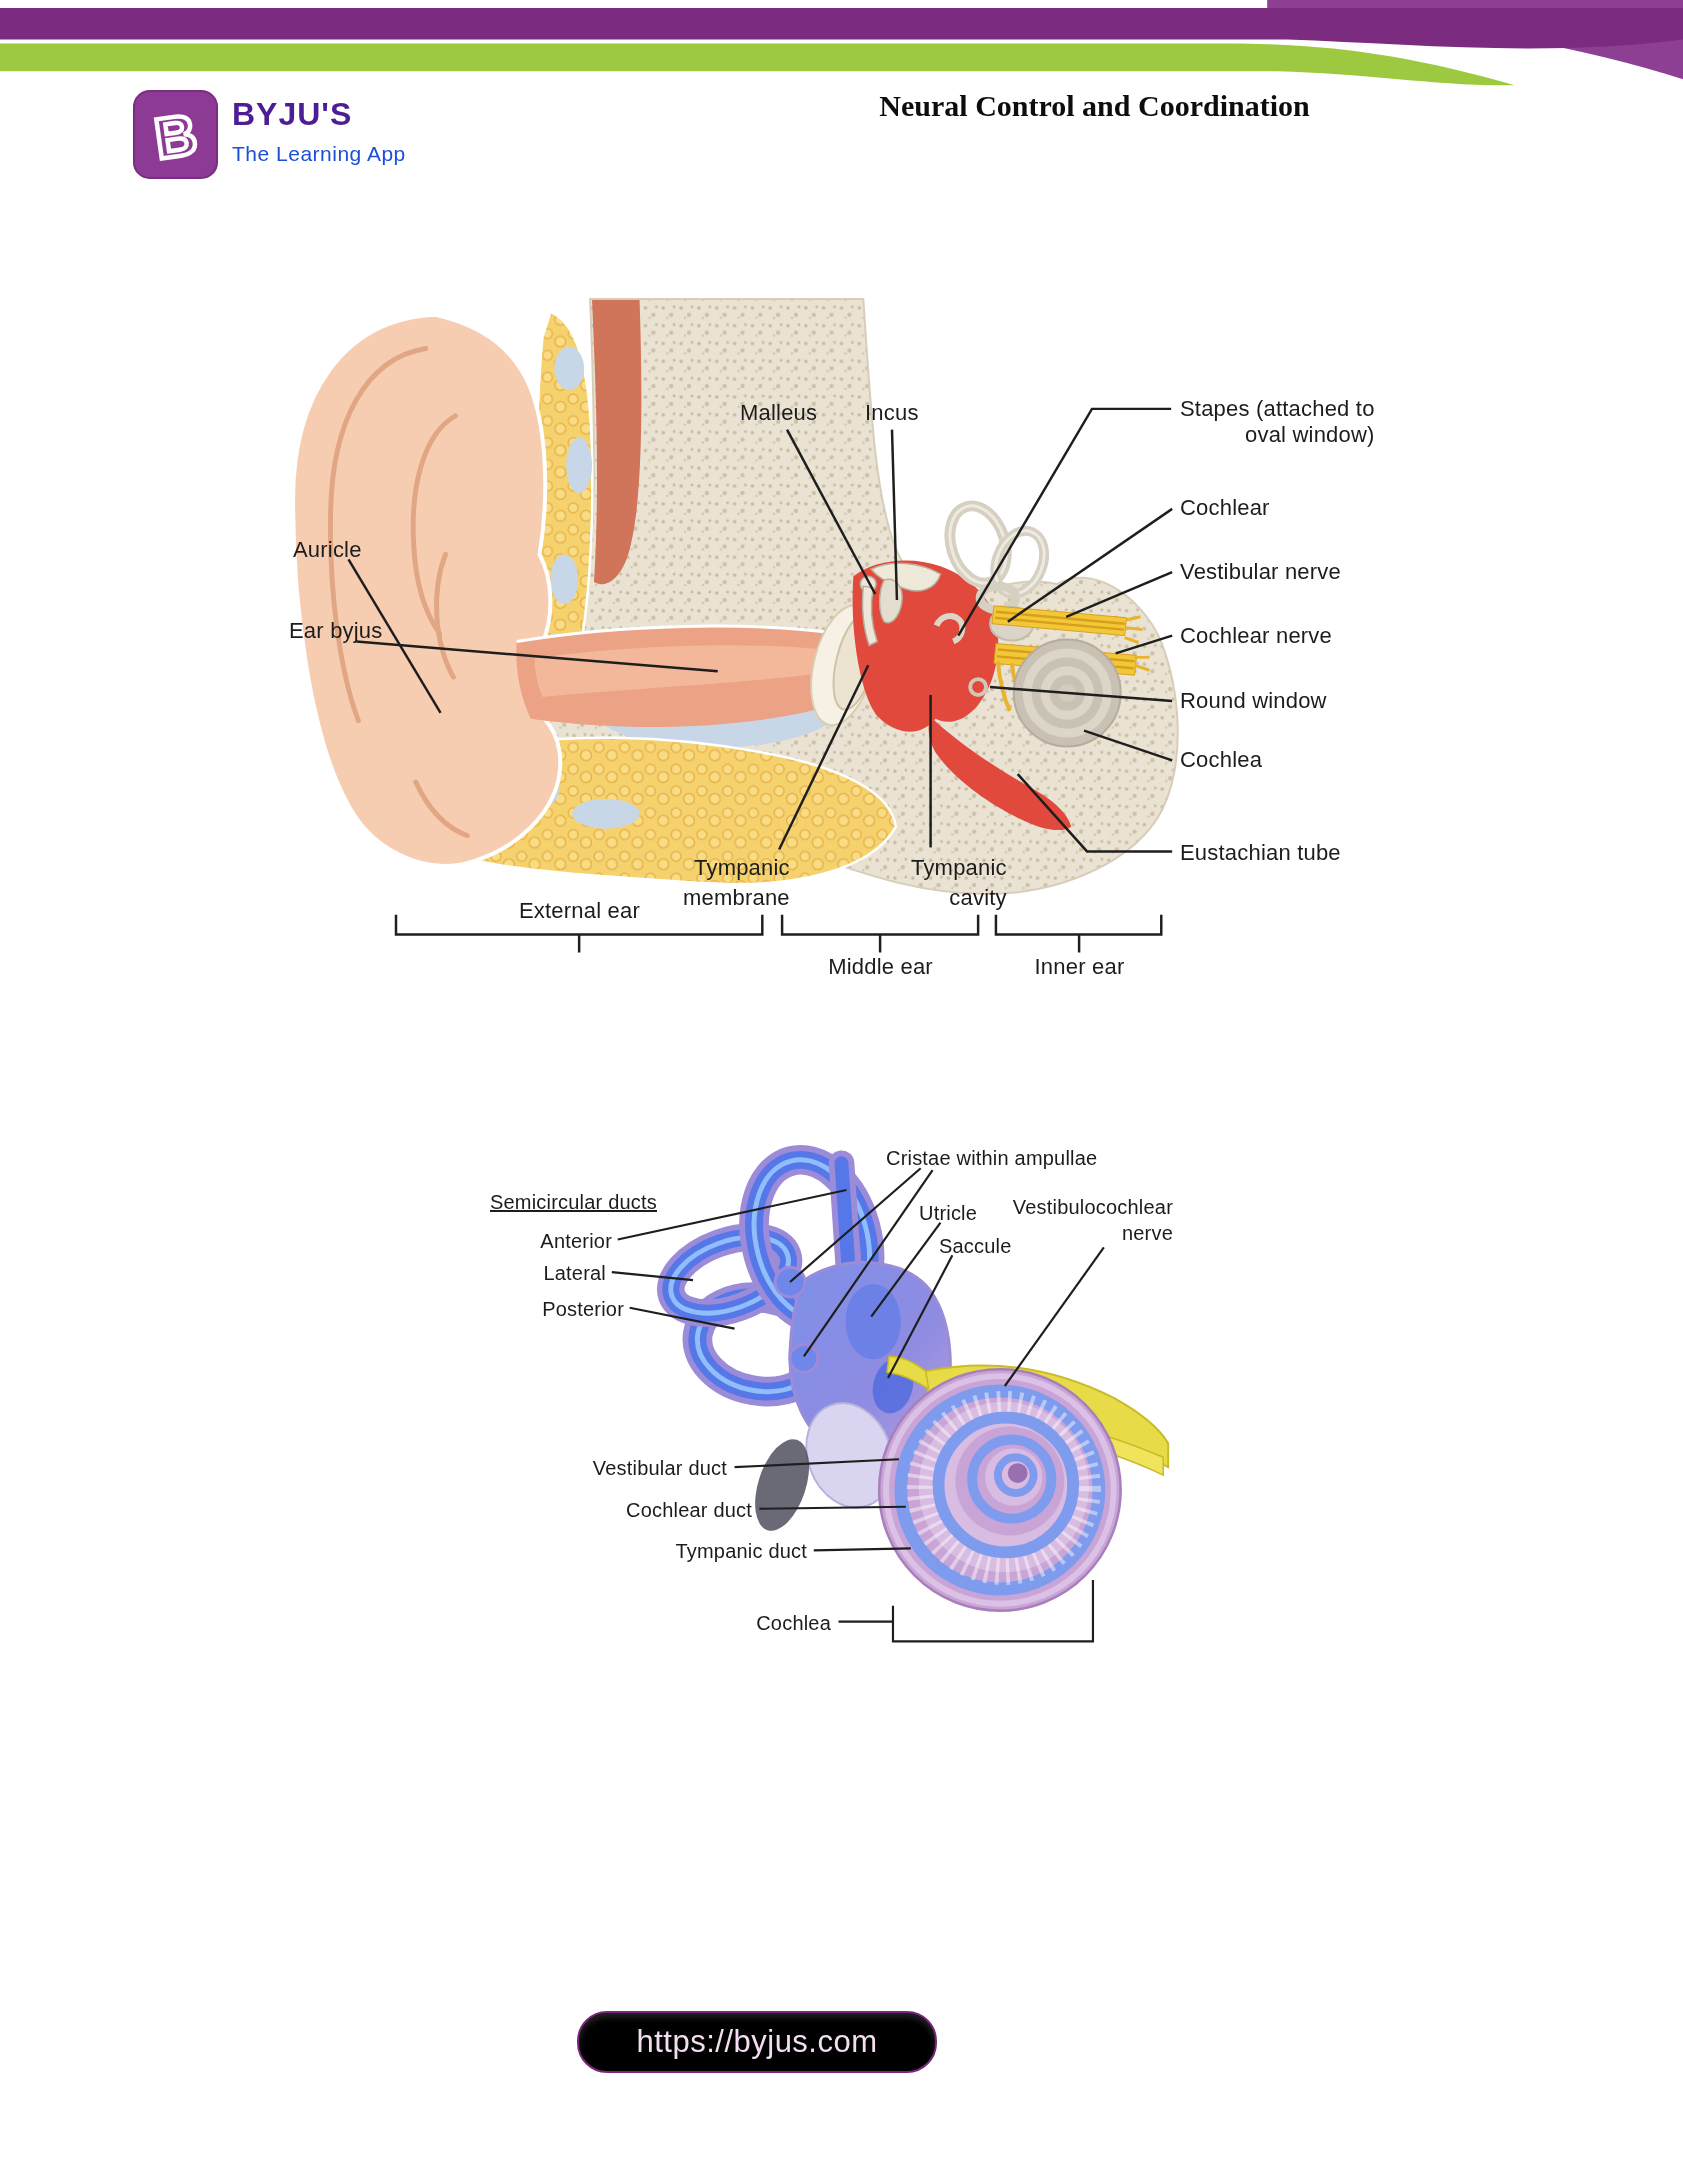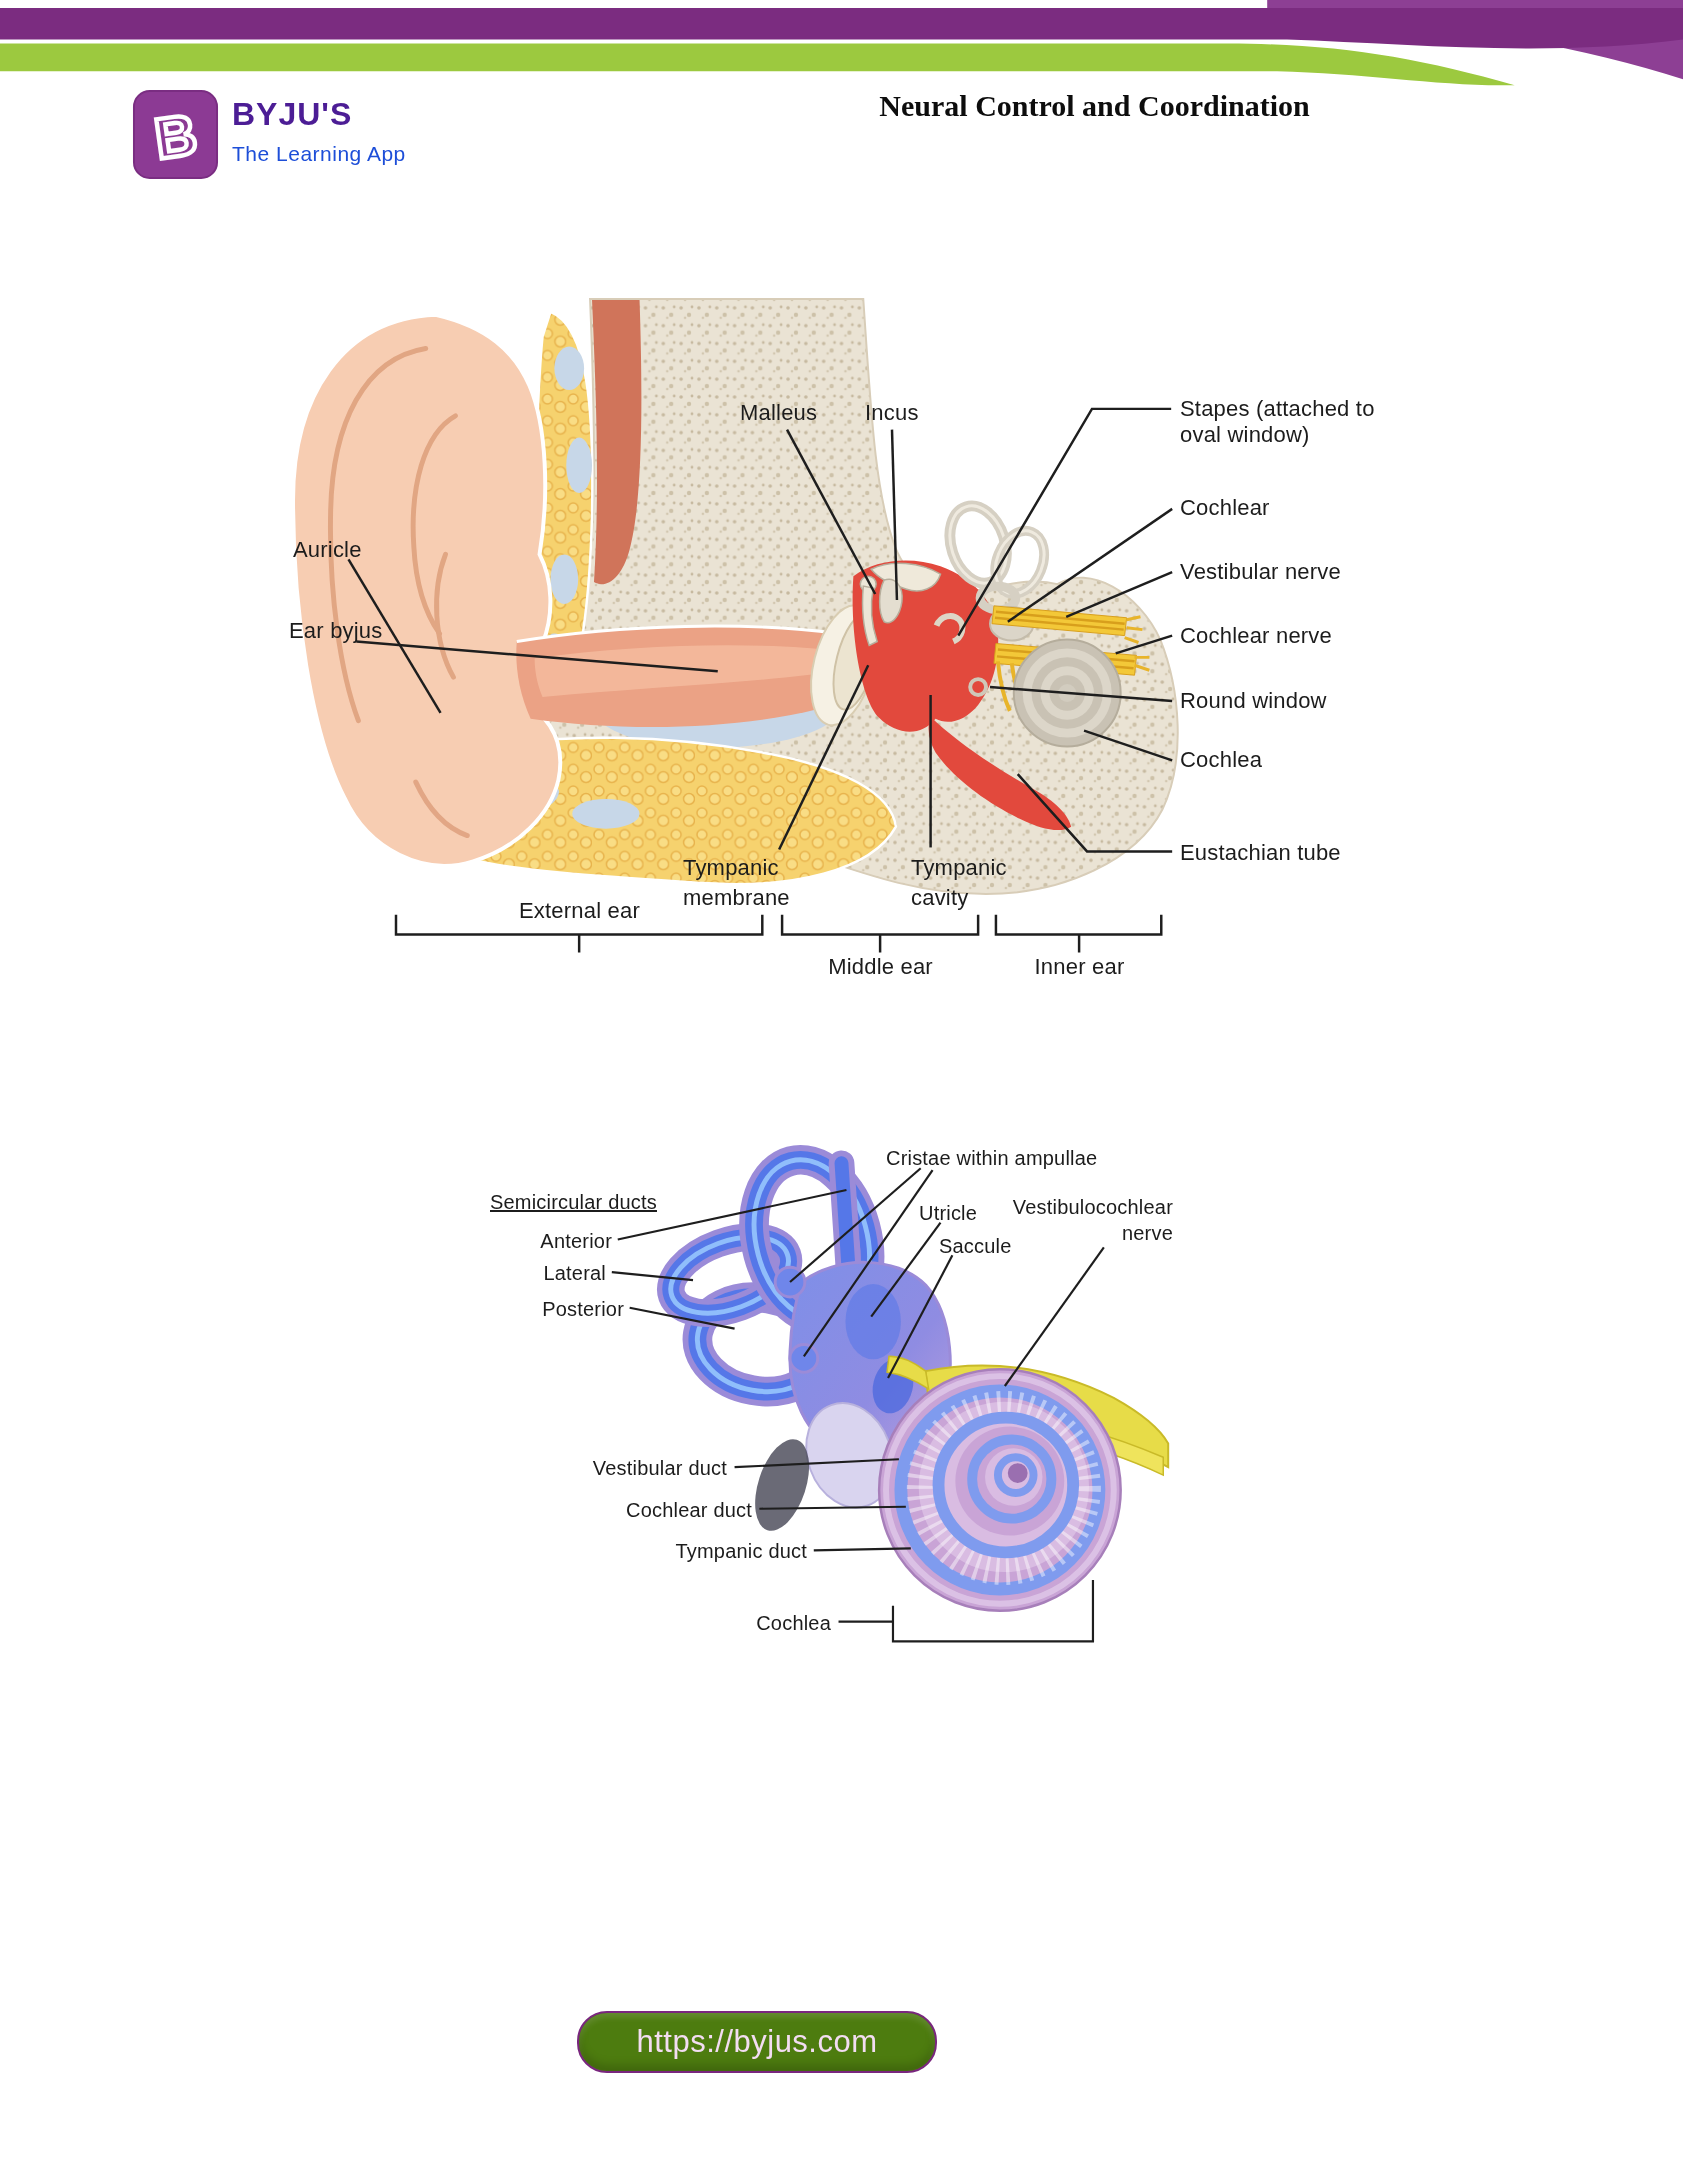--- a/index.html
+++ b/index.html
@@ -3,42 +3,42 @@
 <meta charset="utf-8">
 <style>
   html,body{margin:0;padding:0;}
   body{
     width:1683px;height:2178px;position:relative;background:#ffffff;
     font-family:"Liberation Sans",sans-serif;overflow:hidden;
   }
   #art{position:absolute;left:0;top:0;z-index:1;}
   .lbl{
     position:absolute;z-index:3;color:#1c1c1c;font-size:22px;line-height:26px;
-    white-space:nowrap;letter-spacing:0.2px;
+    white-space:nowrap;letter-spacing:0.2px;text-align:right;
   }
   .lbl.small{font-size:20px;line-height:24px;}
   .lbl .ln{display:block;}
   .ctr{text-align:center;}
   .rgt{text-align:right;white-space:normal;}
   .underline{text-decoration:underline;}
   
   .logo{position:absolute;left:131px;top:87px;z-index:3;display:flex;align-items:flex-start;}
   .logo-texts{margin-left:12px;padding-top:2px;}
   .brand-name{font-size:32px;font-weight:bold;color:#4c1d95;letter-spacing:1px;line-height:50px;}
   .brand-tagline{font-size:21px;color:#1d4ed8;letter-spacing:0.5px;margin-top:3px;}
   .title{
     position:absolute;left:624px;top:87px;width:941px;z-index:3;text-align:center;
     font-family:"Liberation Serif",serif;font-weight:bold;color:#0d0d0d;
   }
   .title .t1{font-size:30px;line-height:38px;}
   .title .t2{font-size:30px;line-height:38px;}
   
   .footer-pill{
     position:absolute;left:577px;top:2011px;width:356px;height:58px;z-index:3;
-    background:#4d7c0f;border:2px solid #79267e;border-radius:30px;
+    background:#000000;border:2px solid #79267e;border-radius:30px;
     display:flex;align-items:center;justify-content:center;
     box-shadow:inset 0 -6px 10px rgba(0,0,0,.18), inset 0 4px 6px rgba(255,255,255,.15);
   }
   .footer-pill span{color:#f3ddf2;font-size:31px;letter-spacing:0.5px;}
 </style>
 </head>
 <body>
 
 <svg id="art" width="1683" height="2178" viewBox="0 0 1700 2200">
   <defs>

